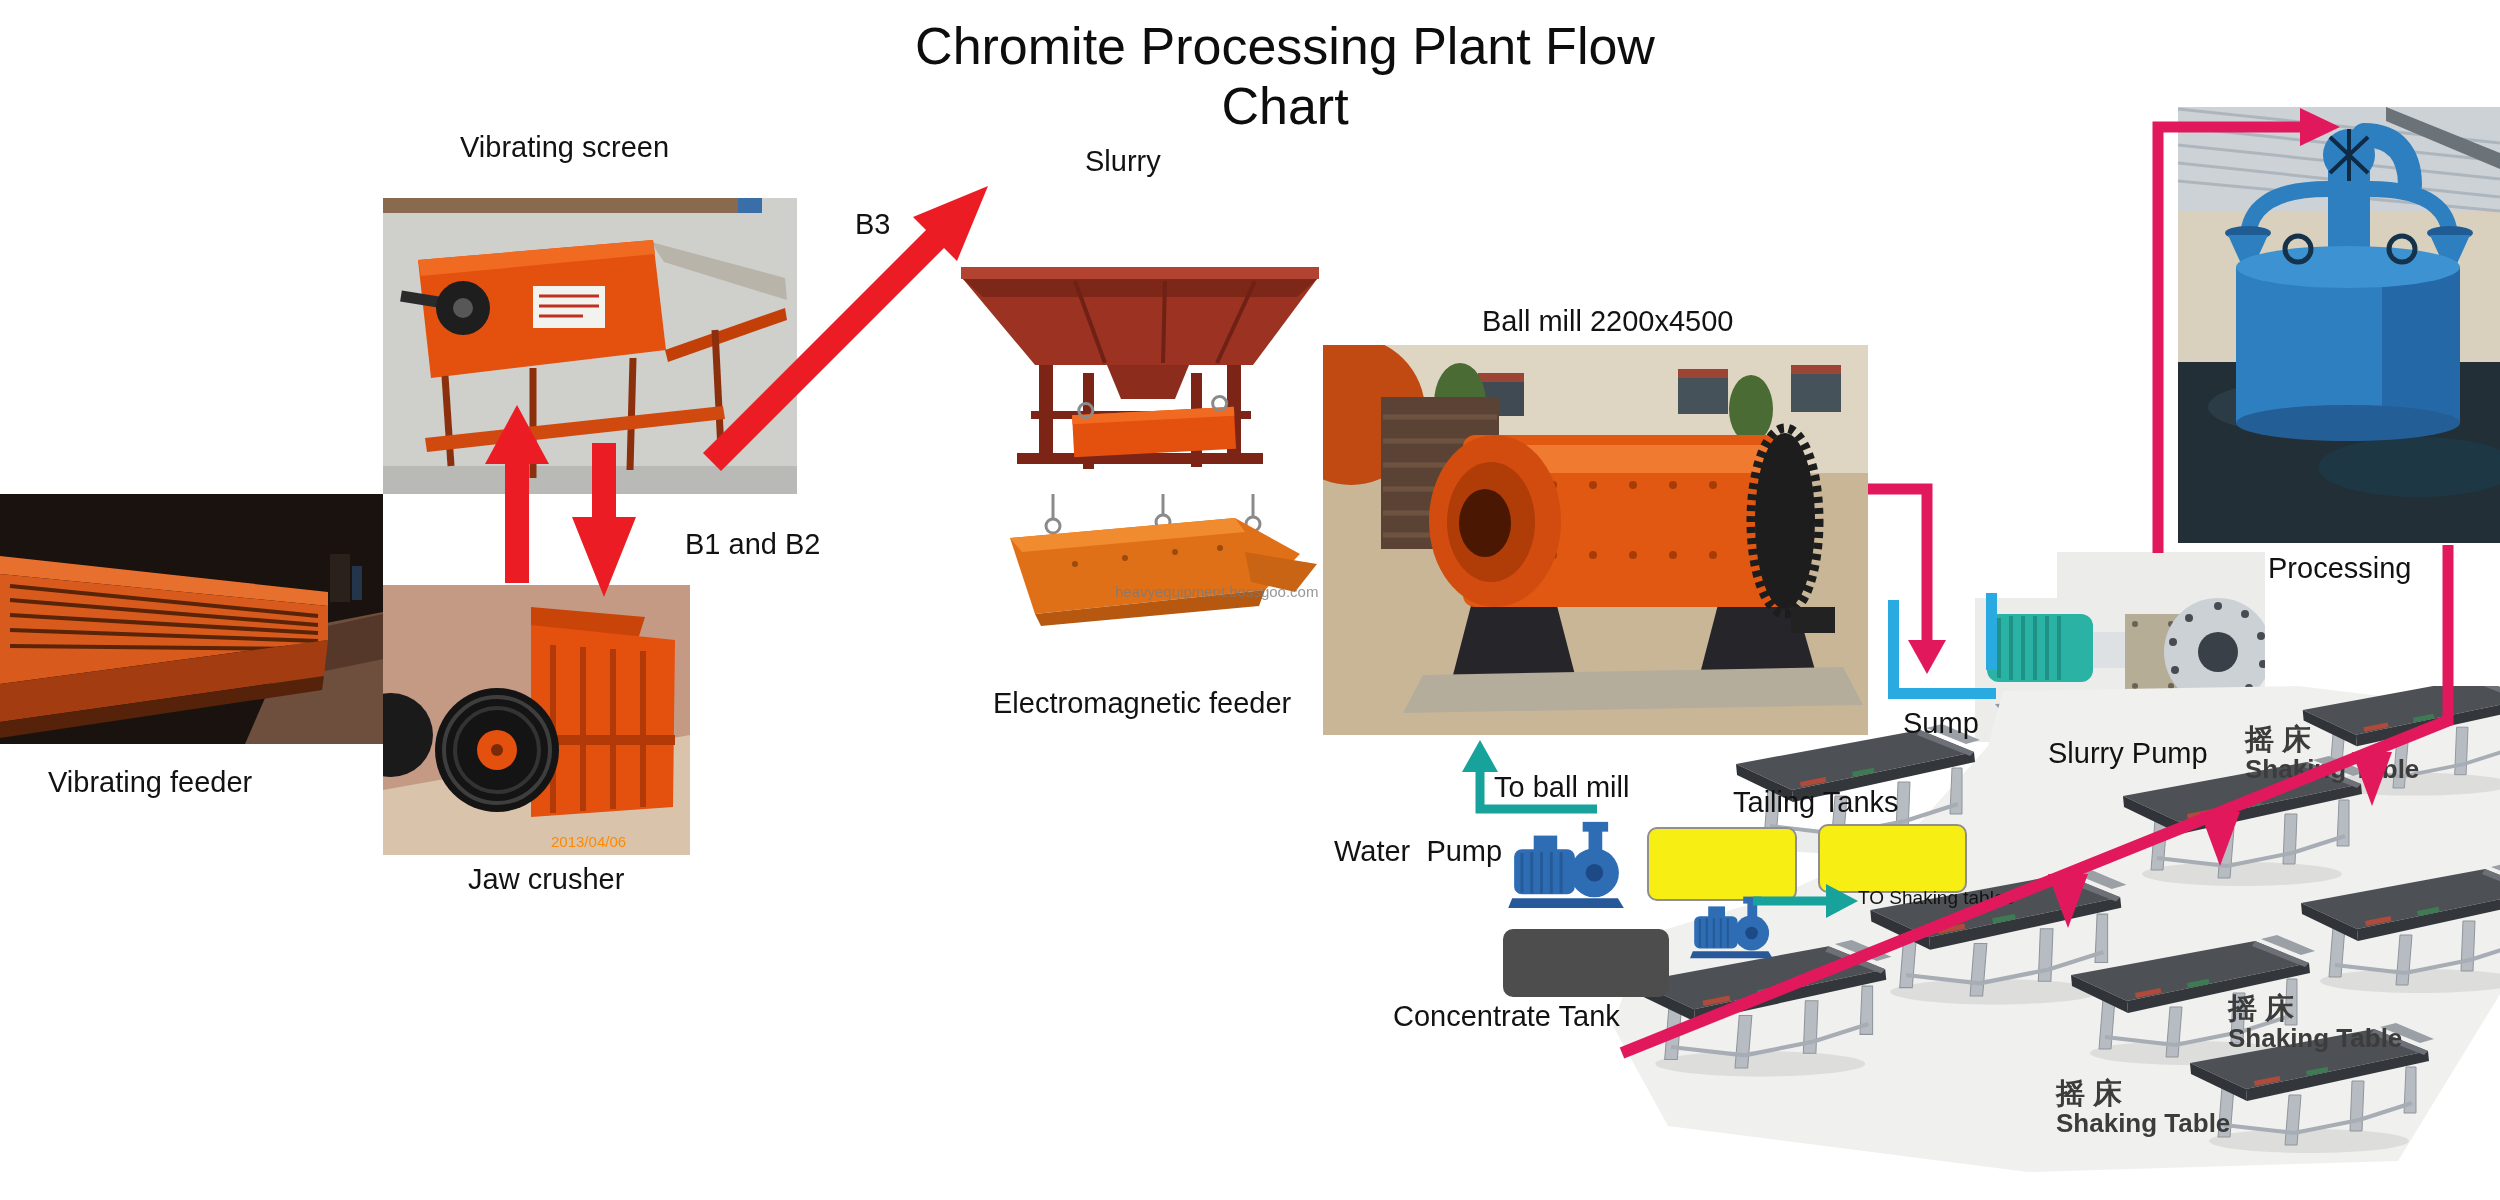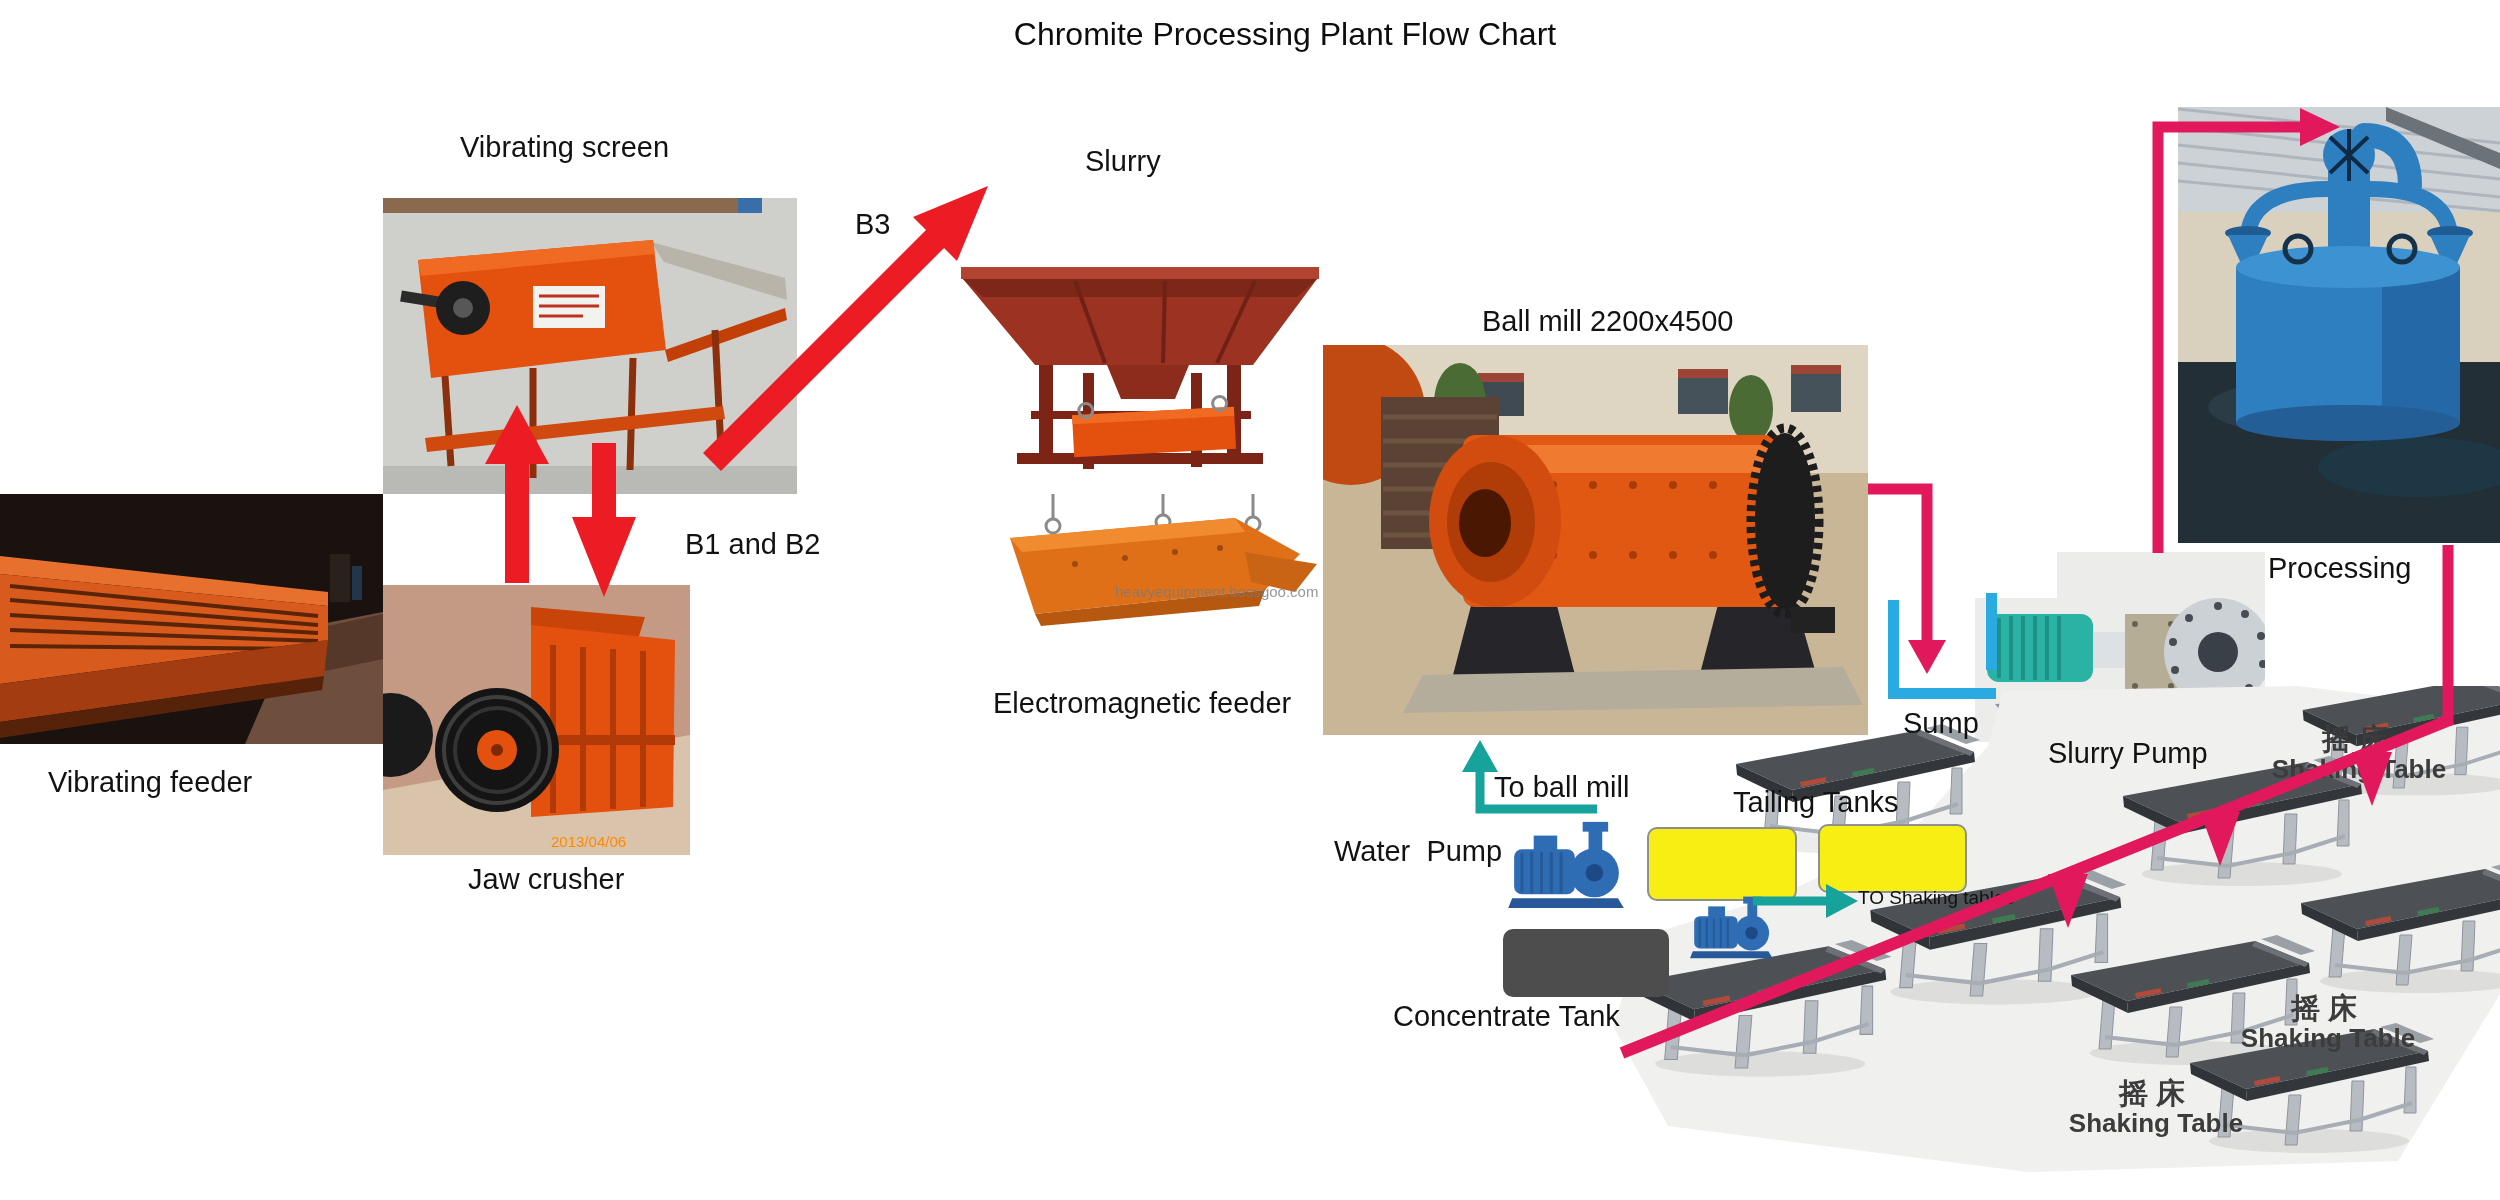--- a/index.html
+++ b/index.html
@@ -1,21 +1,21 @@
 <!DOCTYPE html>
 <html><head>
 <meta charset="utf-8">
 <style>
   html,body{margin:0;padding:0}
   body{width:2500px;height:1200px;position:relative;background:#ffffff;
        font-family:"Liberation Sans",sans-serif;overflow:hidden;color:#111}
-  .title{position:absolute;z-index:55;font-size:32px;color:#0d0d0d;text-align:center}
+  .title{position:absolute;z-index:55;font-size:52px;color:#0d0d0d;text-align:center}
   .lbl{position:absolute;z-index:55;font-size:29px;color:#121212;white-space:pre;line-height:1.1}
   .lbl.small{font-size:19px}
-  .shak-lbl{position:absolute;z-index:55;color:#3c3c3c;font-weight:bold;text-align:center;line-height:1.08}
+  .shak-lbl{position:absolute;z-index:55;color:#3c3c3c;font-weight:bold;line-height:1.08}
   .shak-lbl .cn{display:block;font-size:29px;letter-spacing:8px}
   .shak-lbl .en{display:block;font-size:26px}
   .photo{position:absolute;z-index:10;line-height:0}
   .tank{position:absolute;z-index:30;border-radius:10px}
   .tank.yellow{background:#F7EE14;border:2px solid #8f8f8f}
   .tank.dark{background:#4d4d4d}
   .watermark{position:absolute;z-index:42;color:rgba(122,122,122,0.78);font-size:15px;white-space:pre}
   #arrows{position:absolute;left:0;top:0;z-index:60;pointer-events:none}
 </style>
 </head>

